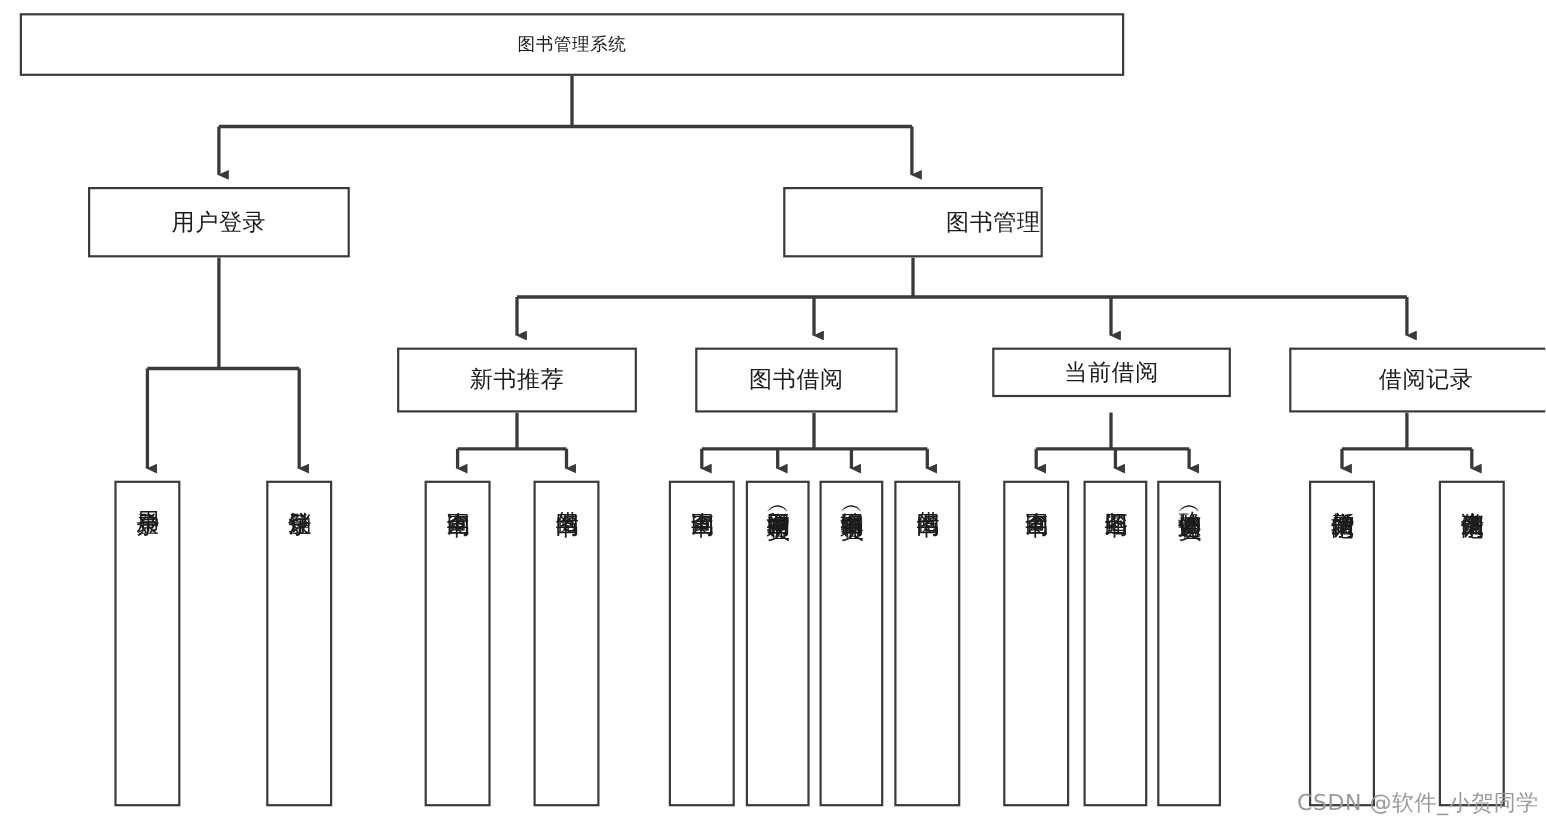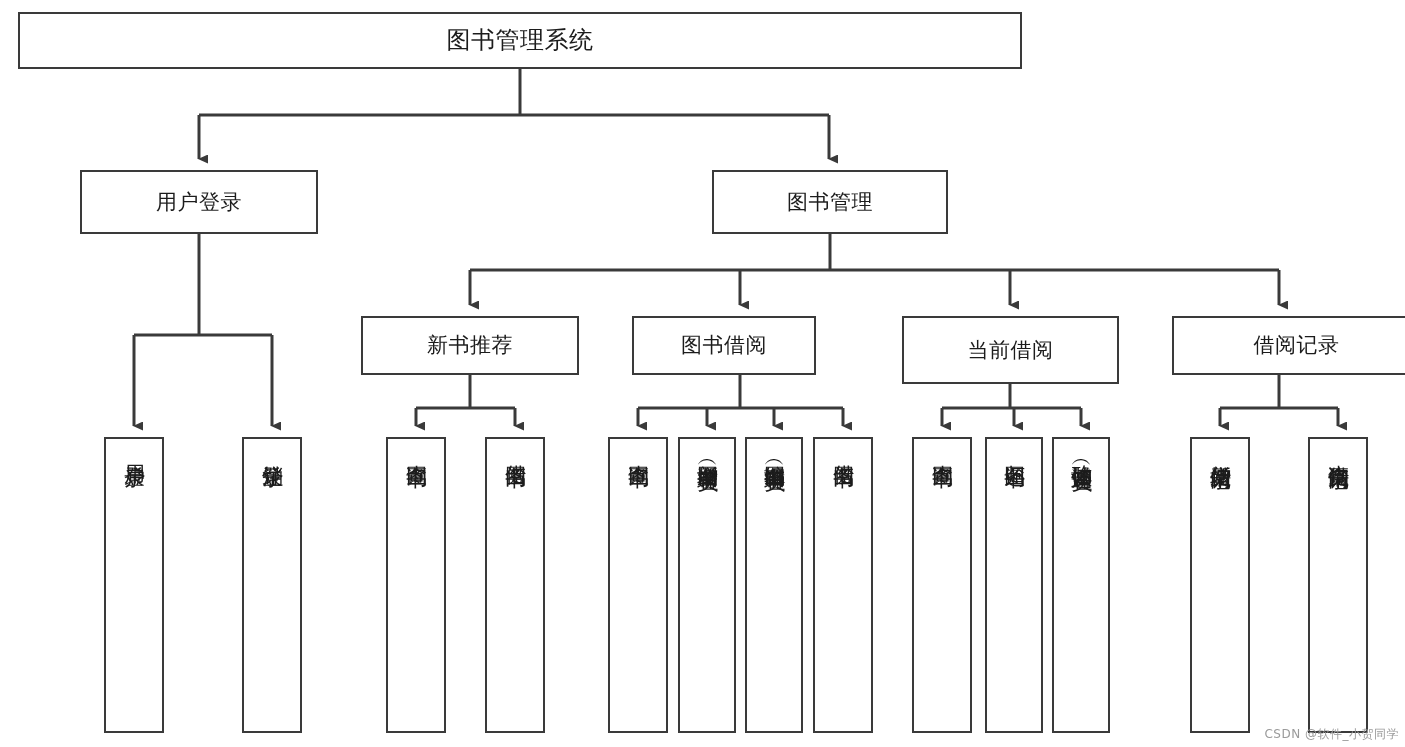--- a/index.html
+++ b/index.html
@@ -36,41 +36,41 @@
     justify-content: center;
     color: #1c1c1c;
   }
   .node-h .node-label {
     font-size: 21px;
     line-height: 1.15;
     letter-spacing: 0.5px;
     white-space: nowrap;
   }
   .node-root .node-label {
-    font-size: 24px;
+    font-size: 16px;
   }
   .node-v {
     align-items: flex-start;
     justify-content: center;
     padding-top: 9px;
   }
   .node-v .node-label {
     writing-mode: vertical-rl;
     text-orientation: upright;
     font-size: 21px;
     line-height: 1.30;
     letter-spacing: 1px;
     white-space: nowrap;
     display: block;
   }
   #watermark {
     position: absolute;
     right: 6px;
     bottom: 4px;
-    font-size: 12px;
+    font-size: 20px;
     color: #9a9a9a;
     letter-spacing: 0.5px;
     white-space: nowrap;
     font-family: "DejaVu Sans", "Liberation Sans", sans-serif;
     margin-left: 33px;
   }
 </style>
 </head>
 <body>
 
@@ -120,32 +120,32 @@
   </svg>
 
   <div class="node node-root node-h" style="left: 18px; top: 12px; width: 1004px; height: 57px;">
     <span class="node-label">图书管理系统</span>
   </div>
 
   <div id="level1-nodes">
       <div class="node node-h" style="left: 80px; top: 170px; width: 238px; height: 64px;">
         <span class="node-label">用户登录</span>
       </div>
-      <div class="node node-h" style="left: 712px; top: 170px; width: 236px; height: 64px;">
+      <div class="node node-h" style="left: 712px; top: 170px; width: 236px; height: 64px; justify-content: flex-end;">
         <span class="node-label">图书管理</span>
       </div>
     </div>
   <div id="level2-nodes">
       <div class="node node-h" style="left: 361px; top: 316px; width: 218px; height: 59px;">
         <span class="node-label">新书推荐</span>
       </div>
       <div class="node node-h" style="left: 632px; top: 316px; width: 184px; height: 59px;">
         <span class="node-label">图书借阅</span>
       </div>
-      <div class="node node-h" style="left: 902px; top: 316px; width: 217px; height: 68px;">
+      <div class="node node-h" style="left: 902px; top: 316px; width: 217px; height: 45px;">
         <span class="node-label">当前借阅</span>
       </div>
       <div class="node node-h" style="left: 1172px; top: 316px; width: 249px; height: 59px;">
         <span class="node-label">借阅记录</span>
       </div>
     </div>
   <div id="leaf-nodes">
       <div class="node node-v" style="left: 104px; top: 437px; width: 60px; height: 296px;">
         <span class="node-label">用户登录</span>
       </div>

